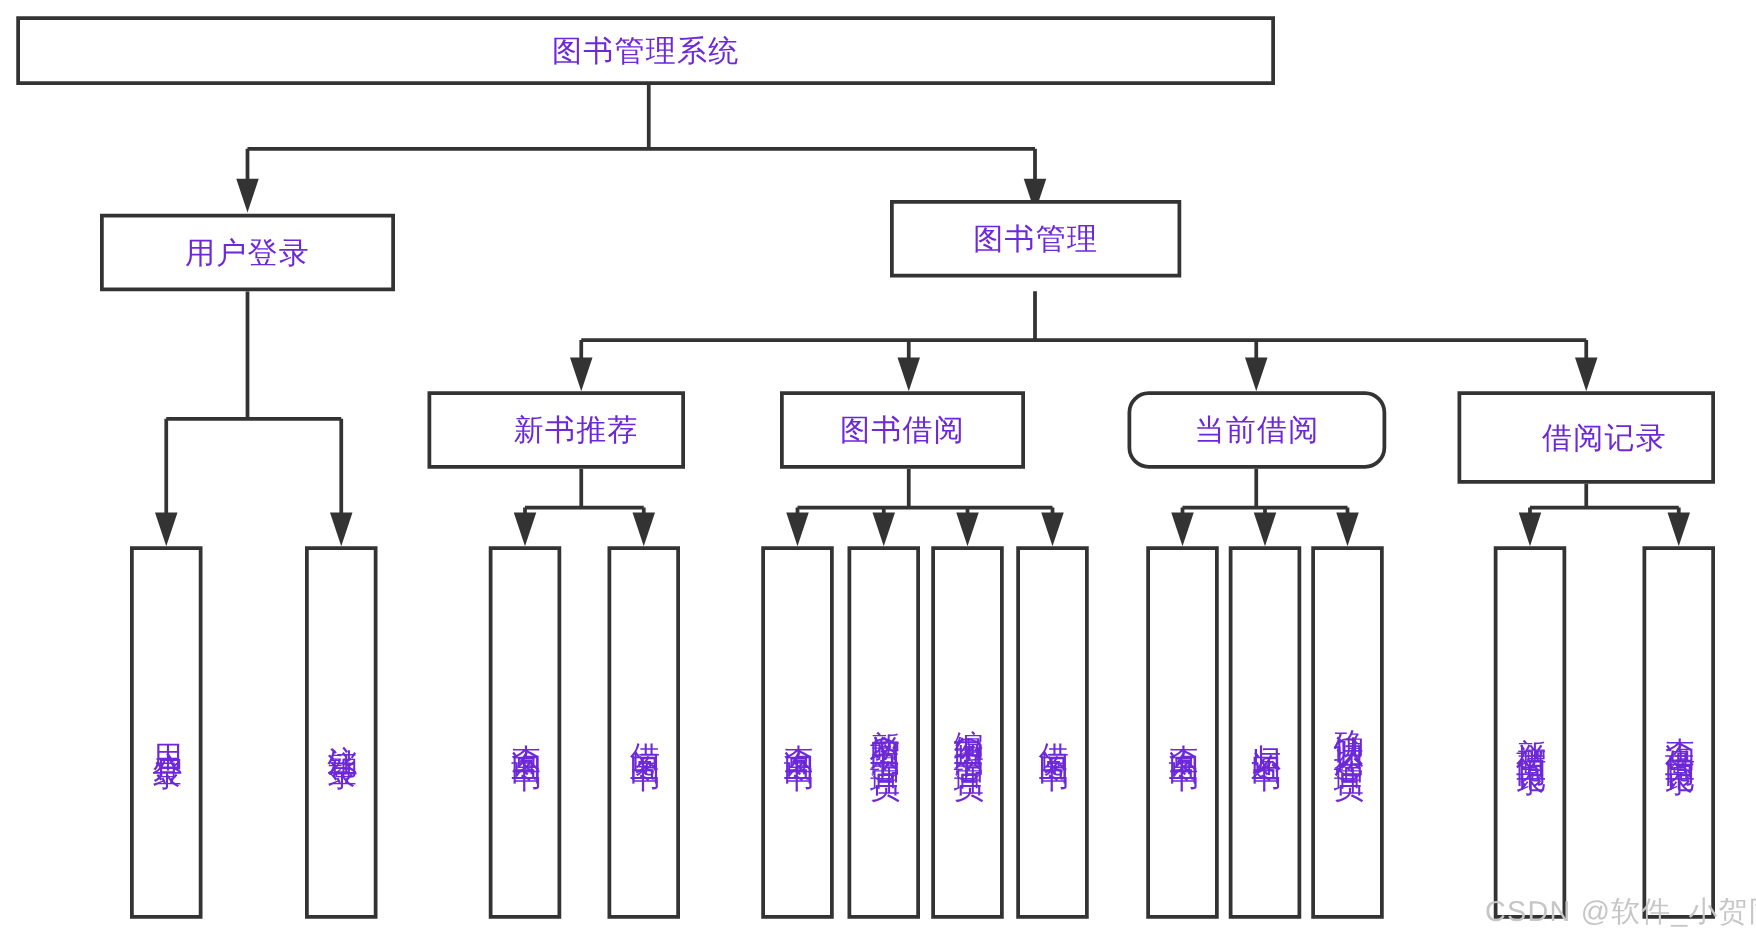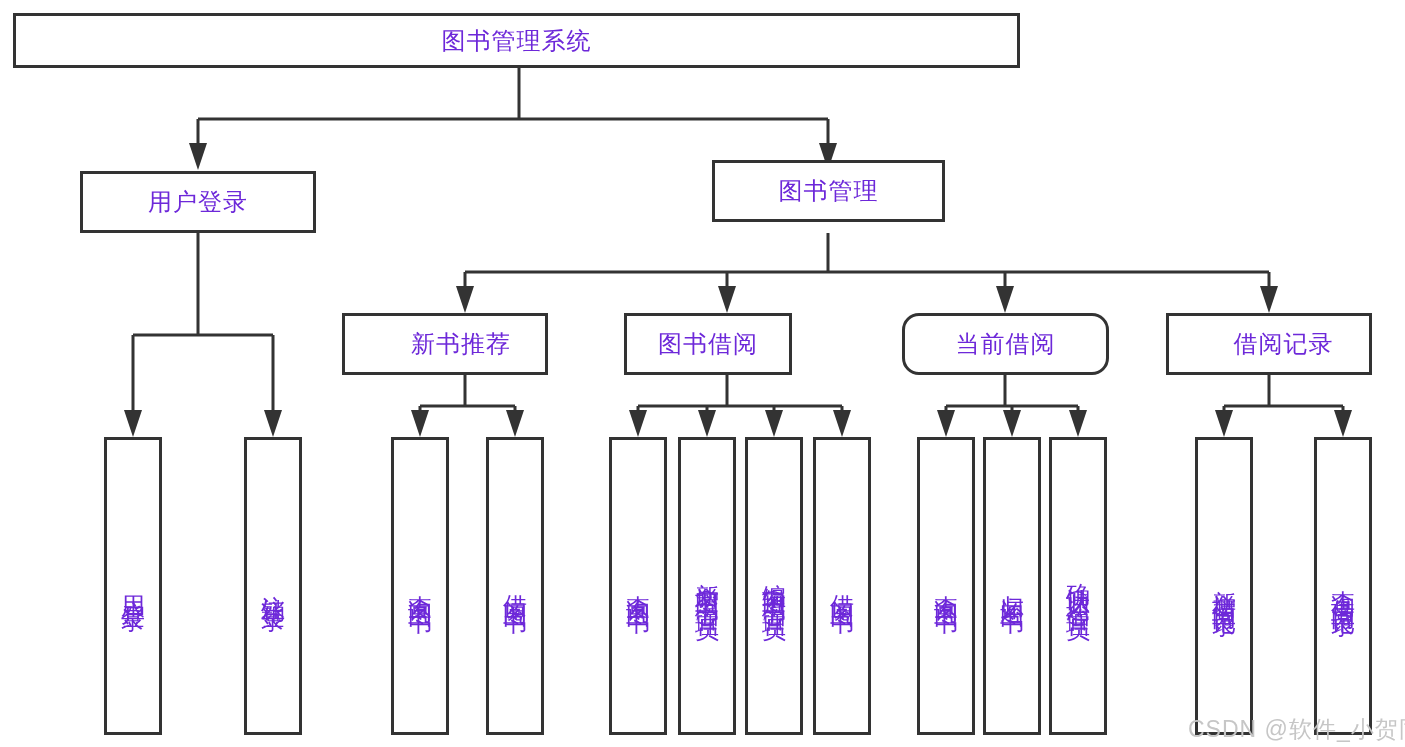--- a/index.html
+++ b/index.html
@@ -101,27 +101,27 @@
   <div class="node h-node" style="left:80px; top:171px; width:236px; height:62px;">
     <span>用户登录</span>
   </div>
   <div class="node h-node" style="left:712px; top:160px; width:233px; height:62px;">
     <span>图书管理</span>
   </div>
 
   <div class="node h-node" style="left:342px; top:313px; width:206px; height:62px;padding-left:32px;">
     <span>新书推荐</span>
   </div>
-  <div class="node h-node" style="left:624px; top:313px; width:168px; height:62px;text-align:center;">
+  <div class="node h-node" style="left:624px; top:313px; width:196px; height:62px;text-align:center;">
     <span>图书借阅</span>
   </div>
   <div class="node h-node" style="left:902px; top:313px; width:207px; height:62px;border-radius:17px;">
     <span>当前借阅</span>
   </div>
-  <div class="node h-node" style="left:1166px; top:313px; width:206px; height:62px;padding-left:29px;">
+  <div class="node h-node" style="left:1166px; top:313px; width:206px; height:74px;padding-left:29px;">
     <span>借阅记录</span>
   </div>
 
   <div class="node v-node" style="left:104px; top:437px; width:58px; height:298px;">
     <span class="v-label">用户登录</span>
   </div>
   <div class="node v-node" style="left:244px; top:437px; width:58px; height:298px;">
     <span class="v-label">注销登录</span>
   </div>
 

